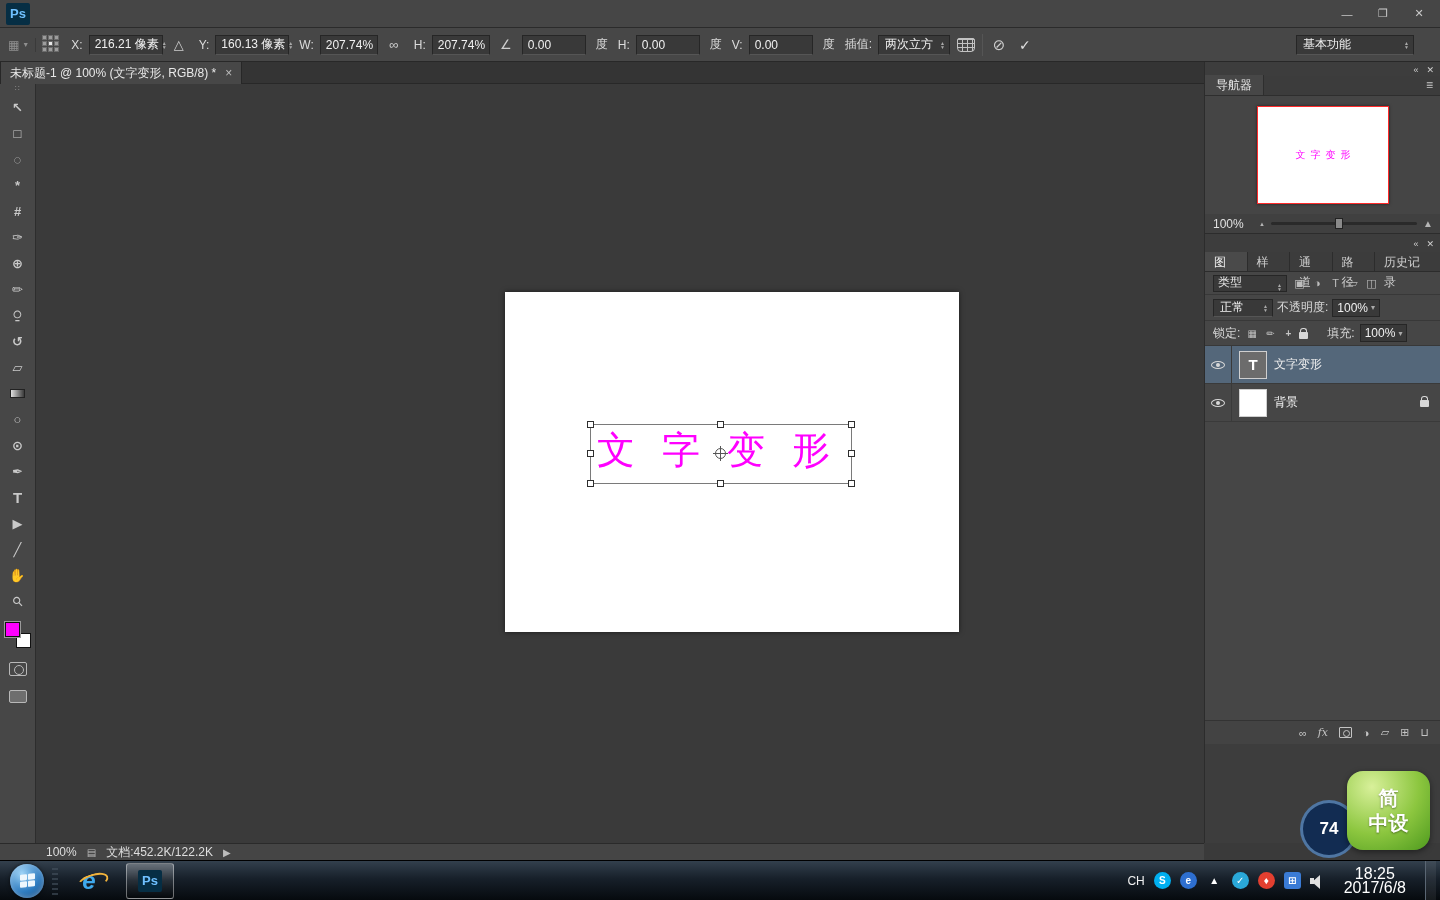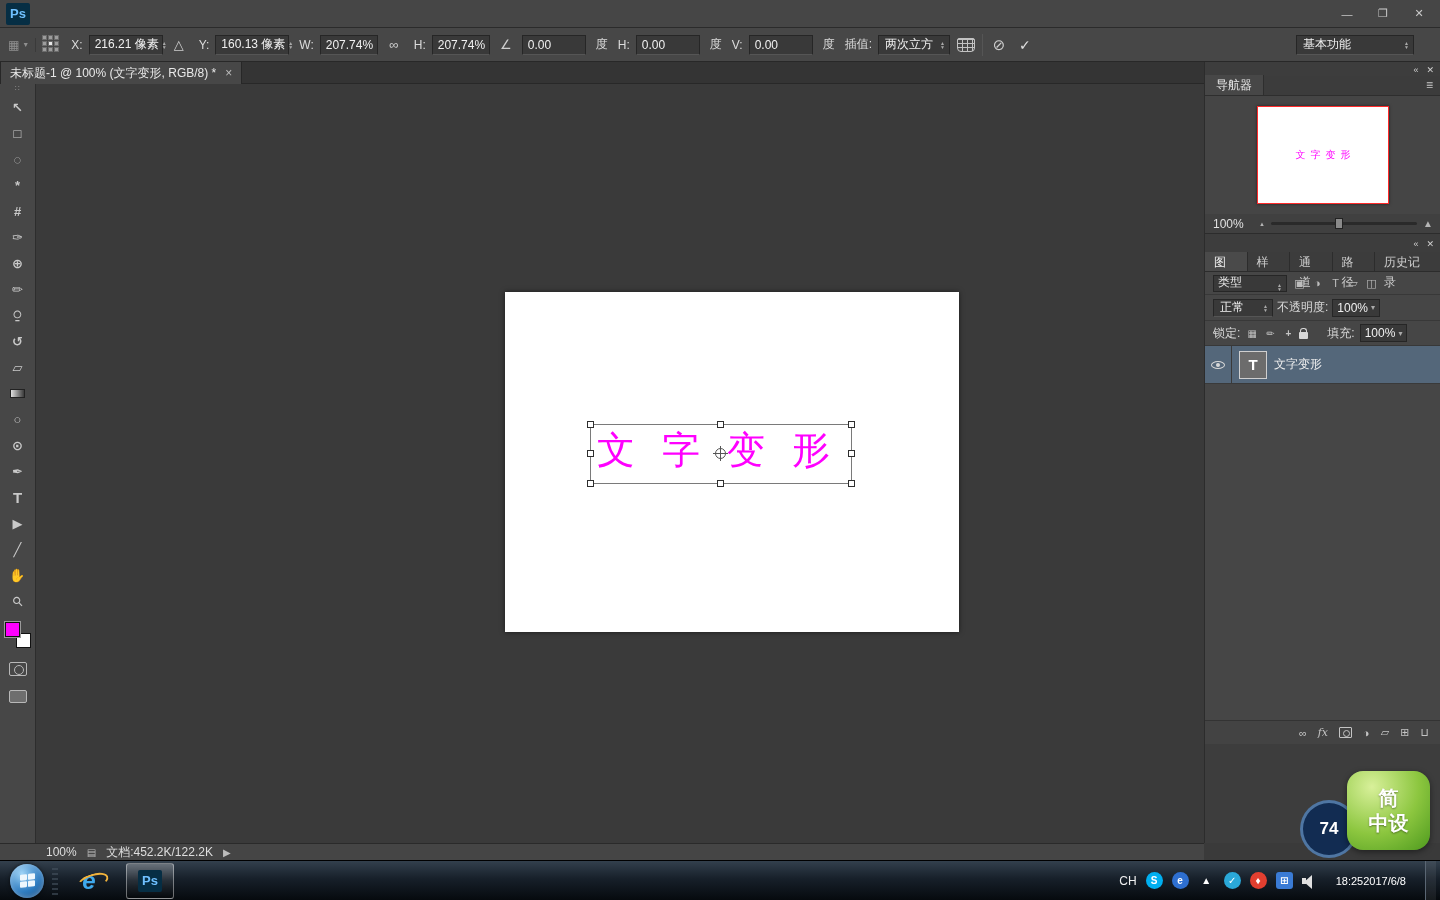--- a/index.html
+++ b/index.html
@@ -128,21 +128,21 @@
   .task-ps{width:48px;height:36px;margin-left:16px;background:linear-gradient(rgba(255,255,255,.28),rgba(255,255,255,.08) 50%,rgba(0,0,0,.25));border:1px solid rgba(255,255,255,.4);border-radius:3px;display:grid;place-items:center}
   .task-ps .ps-logo{margin:0}
   .tray{margin-left:auto;display:flex;align-items:center;gap:9px;padding-right:4px}
   .tray-txt{color:#f0f0f0}
   .tray-ic{width:17px;height:17px;display:flex;align-items:center;justify-content:center;font-size:10px;font-weight:bold;color:#fff}
   .tray-round{border-radius:50%}
   .tray-sq{border-radius:3px}
   .spk{position:relative;width:15px;height:14px}
   .spk::before{content:"";position:absolute;left:0;top:4px;width:4px;height:6px;background:#e0e0e0}
   .spk::after{content:"";position:absolute;left:2px;top:1px;border:7px solid transparent;border-right:8px solid #e0e0e0;border-left:none}
-  .clock{display:flex;flex-direction:row;align-items:center;justify-content:center;color:#fff;font-size:11px;line-height:14px;padding:0 10px}
+  .clock{display:flex;flex-direction:column;align-items:center;justify-content:center;color:#fff;font-size:16px;line-height:14px;padding:0 10px}
   .showdesk{width:11px;height:40px;border-left:1px solid #5a6673;background:rgba(255,255,255,.07)}
 
   
   .wm-circle{position:absolute;left:1300px;top:800px;width:58px;height:58px;border-radius:50%;background:#122c52;border:3px solid rgba(130,180,230,.55);color:#fff;display:grid;place-items:center;font-size:17px;font-weight:bold;z-index:35}
   .wm-logo{position:absolute;left:1347px;top:771px;width:83px;height:79px;border-radius:16px;background:radial-gradient(circle at 30% 20%,#d8f09a,#8cc63f 55%,#4e9a1e);box-shadow:0 2px 6px rgba(0,0,0,.45);display:flex;flex-direction:column;align-items:center;justify-content:center;color:#fff;font-weight:bold;font-size:20px;line-height:25px;text-shadow:0 1px 2px rgba(0,0,0,.4);z-index:36}
 </style>
 </head>
 <body>
 
 <div class="menubar">
@@ -425,20 +425,28 @@
       </span>
     </div>
 
     <div class="lrow sel">
       <span class="eye-cell">
           <span class="eye"></span>
         </span>
       <span class="thumb thumb-T">T</span>
       <span class="lname">文字变形</span>
     </div>
+    <div class="lrow">
+      <span class="eye-cell">
+          <span class="eye"></span>
+        </span>
+      <span class="thumb thumb-bg"></span>
+      <span class="lname">背景</span>
+      <span class="bg-lock"><span class="lockico"></span></span>
+    </div>
 
     <div class="lfill"></div>
 
     <div class="lbb">
 
     <span class="bic">∞</span>
         <span class="bic fx">fx</span>
         <span class="bic mask-ico"></span>
         <span class="bic">◑</span>
         <span class="bic">▱</span>

